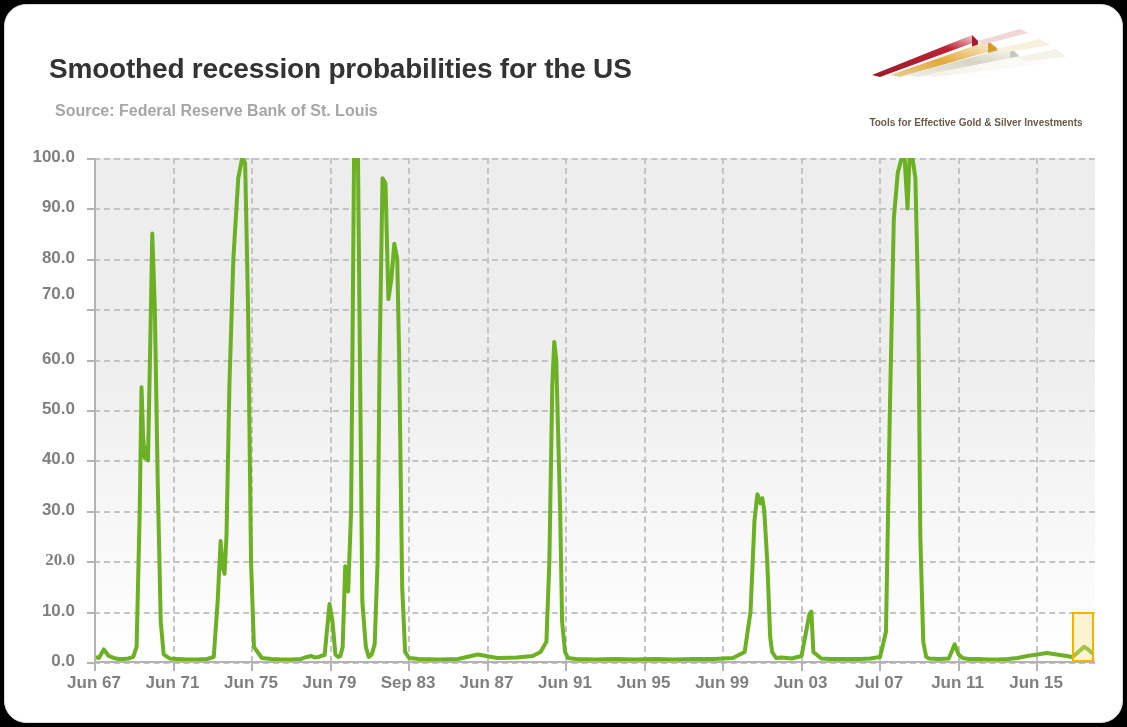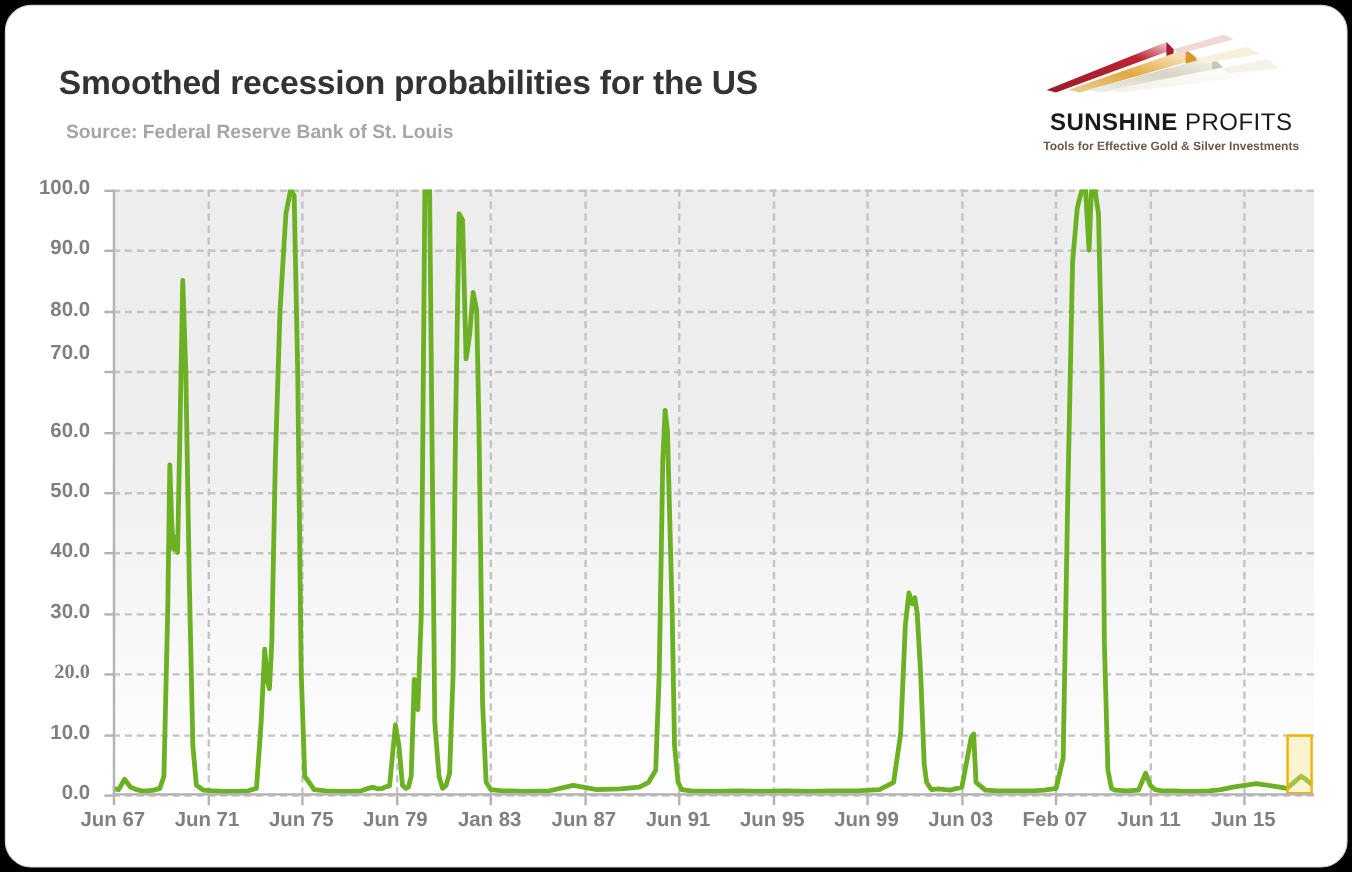--- a/index.html
+++ b/index.html
@@ -218,23 +218,20 @@
       <polygon points="112,16 112,34 118,34 118,22" fill="#a81c2e"></polygon>
       <polygon points="30,56 128,22 138,30 40,58" fill="url(#gGold)"></polygon>
       <polygon points="128,22 128,36 138,36 138,30" fill="#d79a2f"></polygon>
       <polygon points="46,56 150,28 160,38 58,58" fill="url(#gGray)"></polygon>
       <polygon points="150,28 150,40 160,40 160,38" fill="#c9c7b7"></polygon>
       <polygon points="64,56 176,34 188,44 74,58" fill="url(#gPale)"></polygon>
       <polygon points="118,22 160,10 168,14 122,26" fill="#f0d8d8"></polygon>
       <polygon points="136,30 180,20 190,26 142,34" fill="#f7f0dd"></polygon>
       <polygon points="158,38 196,30 206,38 164,42" fill="#f4f2e9"></polygon>
     </svg>
-    <div id="logo-word">
-      <span class="s1">SUNSHINE</span><span class="s2">&nbsp;</span><span class="s2">PROFITS</span>
-    </div>
     <div id="logo-tag">Tools for Effective Gold &amp; Silver Investments</div>
   </div>
 
   <div id="plot-wrap">
     <div id="plot-bg"></div>
     <div id="grid-h">
         <div class="gl-h" style="top: 0px;"></div>
         <div class="gl-h" style="top: 50.4px;"></div>
         <div class="gl-h" style="top: 100.8px;"></div>
         <div class="gl-h" style="top: 151.2px;"></div>
@@ -295,33 +292,33 @@
     </div>
   <div id="x-labels">
       <div class="xlabel" style="left: 89px;">Jun 67</div>
       <div class="xtick" style="left: 89px;"></div>
       <div class="xlabel" style="left: 167.51px;">Jun 71</div>
       <div class="xtick" style="left: 167.51px;"></div>
       <div class="xlabel" style="left: 246.02px;">Jun 75</div>
       <div class="xtick" style="left: 246.02px;"></div>
       <div class="xlabel" style="left: 324.529px;">Jun 79</div>
       <div class="xtick" style="left: 324.529px;"></div>
-      <div class="xlabel" style="left: 403.039px;">Jan 83</div>
+      <div class="xlabel" style="left: 403.039px;">Sep 83</div>
       <div class="xtick" style="left: 403.039px;"></div>
       <div class="xlabel" style="left: 481.549px;">Jun 87</div>
       <div class="xtick" style="left: 481.549px;"></div>
       <div class="xlabel" style="left: 560.059px;">Jun 91</div>
       <div class="xtick" style="left: 560.059px;"></div>
       <div class="xlabel" style="left: 638.569px;">Jun 95</div>
       <div class="xtick" style="left: 638.569px;"></div>
       <div class="xlabel" style="left: 717.078px;">Jun 99</div>
       <div class="xtick" style="left: 717.078px;"></div>
       <div class="xlabel" style="left: 795.588px;">Jun 03</div>
       <div class="xtick" style="left: 795.588px;"></div>
-      <div class="xlabel" style="left: 874.098px;">Feb 07</div>
+      <div class="xlabel" style="left: 874.098px;">Jul 07</div>
       <div class="xtick" style="left: 874.098px;"></div>
       <div class="xlabel" style="left: 952.608px;">Jun 11</div>
       <div class="xtick" style="left: 952.608px;"></div>
       <div class="xlabel" style="left: 1031.12px;">Jun 15</div>
       <div class="xtick" style="left: 1031.12px;"></div>
     </div>
 
 </div>
 
 </body></html>

